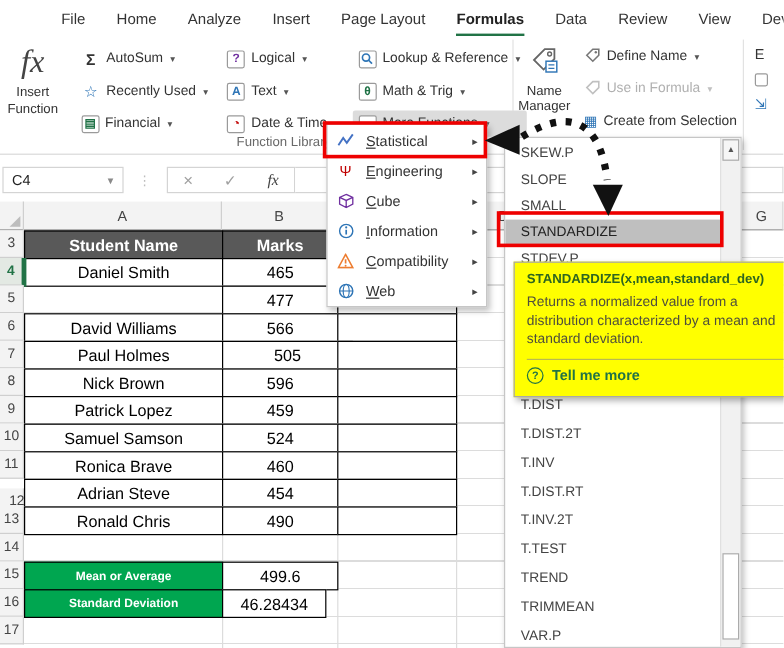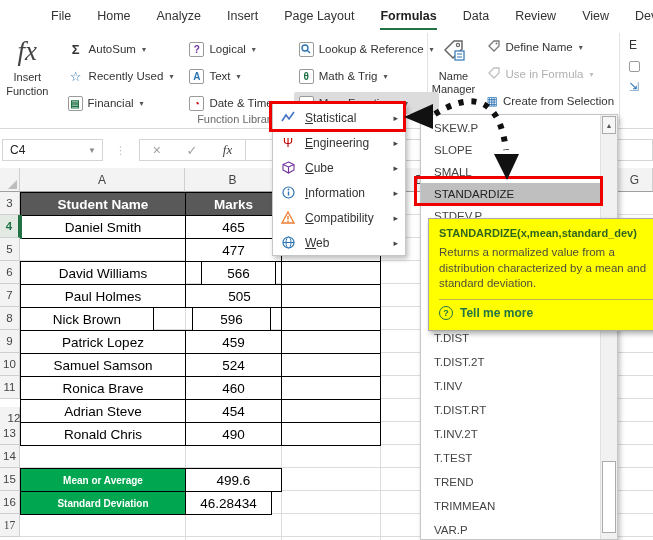--- a/index.html
+++ b/index.html
@@ -282,44 +282,44 @@
     <div class="rh" style="top:116px;">7</div>
     <div class="rh" style="top:139px;">8</div>
     <div class="rh" style="top:162px;">9</div>
     <div class="rh" style="top:185px;">10</div>
     <div class="rh" style="top:208px;">11</div>
     <div class="rh" style="top:239px;padding-left:9px;">12</div>
     <div class="rh" style="top:254px;">13</div>
     <div class="rh" style="top:277px;">14</div>
     <div class="rh" style="top:300px;">15</div>
     <div class="rh" style="top:323px;">16</div>
-    <div class="rh" style="top:346px;font-family:Liberation Serif, serif;">17</div>
+    <div class="rh" style="top:346px;">17</div>
 
     <div class="cell hdr" style="left:20px;top:24px;width:166px;">Student Name</div>
     <div class="cell hdr" style="left:185px;top:24px;width:97px;">Marks</div>
     <div class="cell" style="left:281px;top:24px;width:100px;"></div>
 
     <div class="cell" style="left:20px;top:47px;width:166px;">Daniel Smith</div>
     <div class="cell" style="left:185px;top:47px;width:97px;">465</div>
     <div class="cell" style="left:281px;top:47px;width:100px;"></div>
     <div class="selbar" style="top:47px;"></div>
 
     <div class="cell" style="left:185px;top:70px;width:97px;">477</div>
     <div class="cell" style="left:281px;top:70px;width:100px;"></div>
 
     <div class="cell" style="left:20px;top:93px;width:166px;">David Williams</div>
-    <div class="cell" style="left:185px;top:93px;width:75px;margin-left:16px;">566</div>
+    <div class="cell" style="left:185px;top:93px;width:97px;">566</div>
     <div class="cell" style="left:281px;top:93px;width:100px;"></div>
 
     <div class="cell" style="left:20px;top:116px;width:166px;">Paul Holmes</div>
     <div class="cell" style="left:185px;top:116px;width:109px;">505</div>
     <div class="cell" style="left:281px;top:116px;width:100px;"></div>
 
-    <div class="cell" style="left:20px;top:139px;width:134px;text-align:center;">Nick Brown</div>
-    <div class="cell" style="left:192px;top:139px;width:79px;">596</div>
+    <div class="cell" style="left:20px;top:139px;width:166px;text-align:center;">Nick Brown</div>
+    <div class="cell" style="left:185px;top:139px;width:97px;">596</div>
     <div class="cell" style="left:281px;top:139px;width:100px;"></div>
 
     <div class="cell" style="left:20px;top:162px;width:166px;">Patrick Lopez</div>
     <div class="cell" style="left:185px;top:162px;width:97px;">459</div>
     <div class="cell" style="left:281px;top:162px;width:100px;"></div>
 
     <div class="cell" style="left:20px;top:185px;width:166px;">Samuel Samson</div>
     <div class="cell" style="left:185px;top:185px;width:97px;">524</div>
     <div class="cell" style="left:281px;top:185px;width:100px;"></div>
 

